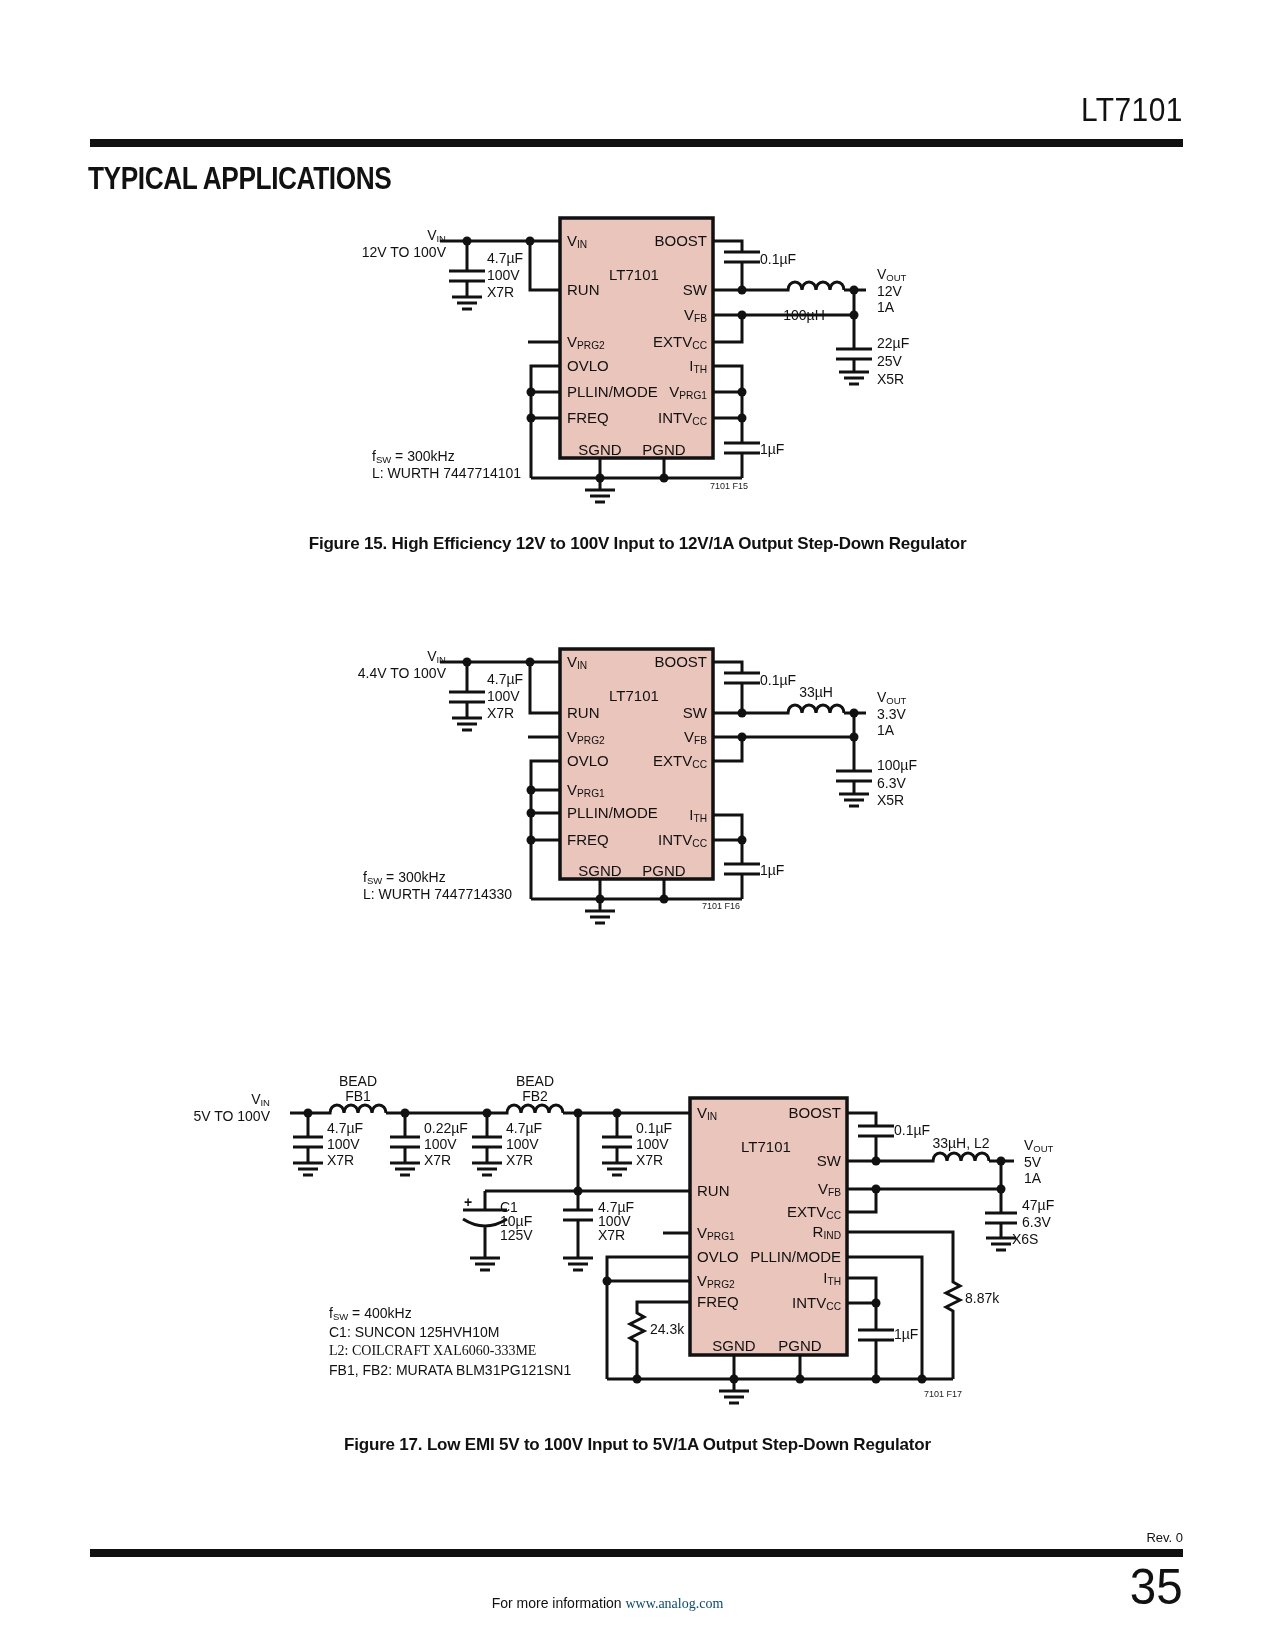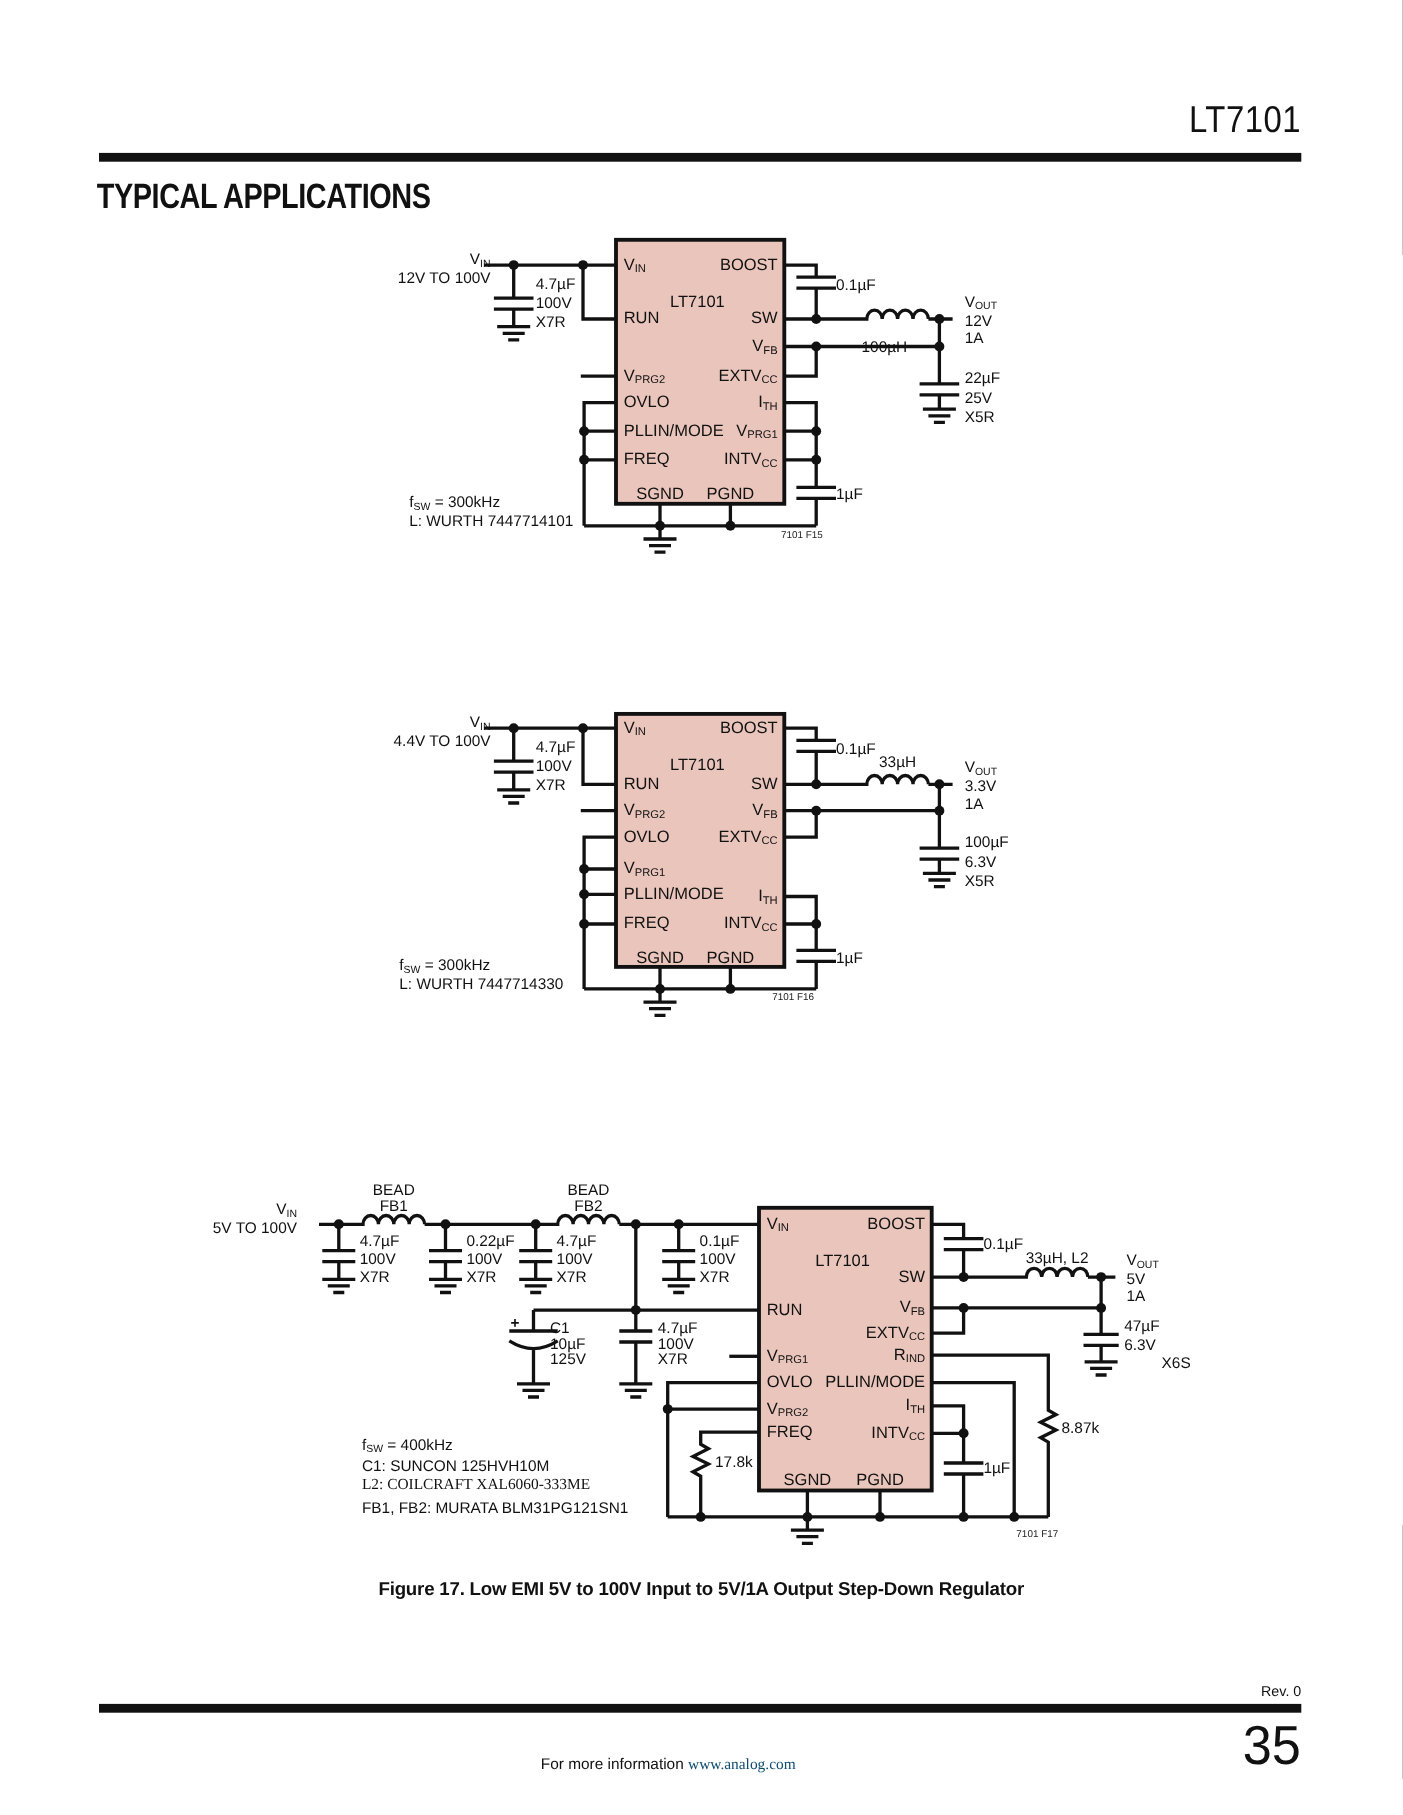--- a/index.html
+++ b/index.html
@@ -96,20 +96,21 @@
   <div class="lb" style="left:877px;top:266px;"><span>V</span><sub>OUT</sub></div>
   <div class="lb" style="left:877px;top:283px;">12V</div>
   <div class="lb" style="left:877px;top:299px;">1A</div>
   <div class="lb" style="left:877px;top:335px;">22µF</div>
   <div class="lb" style="left:877px;top:353px;">25V</div>
   <div class="lb" style="left:877px;top:371px;">X5R</div>
   <div class="lb" style="left:760px;top:441px;">1µF</div>
   <div class="lb" style="left:372px;top:448px;"><span>f</span><sub>SW</sub><span> = 300kHz</span></div>
   <div class="lb" style="left:372px;top:465px;">L: WURTH 7447714101</div>
   <div class="lb sm" style="right:527px;top:481px;">7101 F15</div>
+  <div class="caption" style="top:534px;">Figure 15. High Efficiency 12V to 100V Input to 12V/1A Output Step-Down Regulator</div>
 
   <svg style="left:320px;top:630px;" width="600" height="310" viewBox="320 630 600 310">
     <g>
       <rect class="ic" x="560" y="649" width="153" height="230"></rect>
     </g>
     <g>
       <path d="M440,662 H560"></path>
       <path d="M467,662 V692 M449,692 h36 M449,702 h36 M467,702 V718 M452,718 h30 M457,724 h20 M462,730 h10"></path>
       <path d="M530,662 V713 H560"></path>
       <path d="M528,737 H560"></path>
@@ -271,22 +272,22 @@
   <div class="pin ctr" style="left:734px;top:1337px;">SGND</div>
   <div class="pin ctr" style="left:800px;top:1337px;">PGND</div>
 
   <div class="lb" style="left:894px;top:1122px;">0.1µF</div>
   <div class="lb ctr" style="left:961px;top:1135px;text-align:right;">33µH, L2</div>
   <div class="lb" style="left:1024px;top:1137px;"><span>V</span><sub>OUT</sub></div>
   <div class="lb" style="left:1024px;top:1154px;">5V</div>
   <div class="lb" style="left:1024px;top:1170px;">1A</div>
   <div class="lb" style="left:1022px;top:1197px;">47µF</div>
   <div class="lb" style="left:1022px;top:1214px;">6.3V</div>
-  <div class="lb" style="left:1056px;top:1231px;text-align:center;">X6S</div>
-  <div class="lb" style="left:650px;top:1321px;">17.8k</div>
+  <div class="lb" style="left:1012px;top:1231px;text-align:center;">X6S</div>
+  <div class="lb" style="left:650px;top:1321px;">24.3k</div>
   <div class="lb" style="left:965px;top:1290px;">8.87k</div>
   <div class="lb" style="left:894px;top:1326px;">1µF</div>
 
   <div class="lb" style="left:329px;top:1305px;"><span>f</span><sub>SW</sub><span> = 400kHz</span></div>
   <div class="lb" style="left:329px;top:1324px;">C1: SUNCON 125HVH10M</div>
   <div class="lb" style="left:329px;top:1343px;font-family:Liberation Serif, serif;">L2: COILCRAFT XAL6060-333ME</div>
   <div class="lb" style="left:329px;top:1362px;">FB1, FB2: MURATA BLM31PG121SN1</div>
   <div class="lb sm" style="right:313px;top:1389px;">7101 F17</div>
   <div class="caption" style="top:1435px;">Figure 17. Low EMI 5V to 100V Input to 5V/1A Output Step-Down Regulator</div>
 

